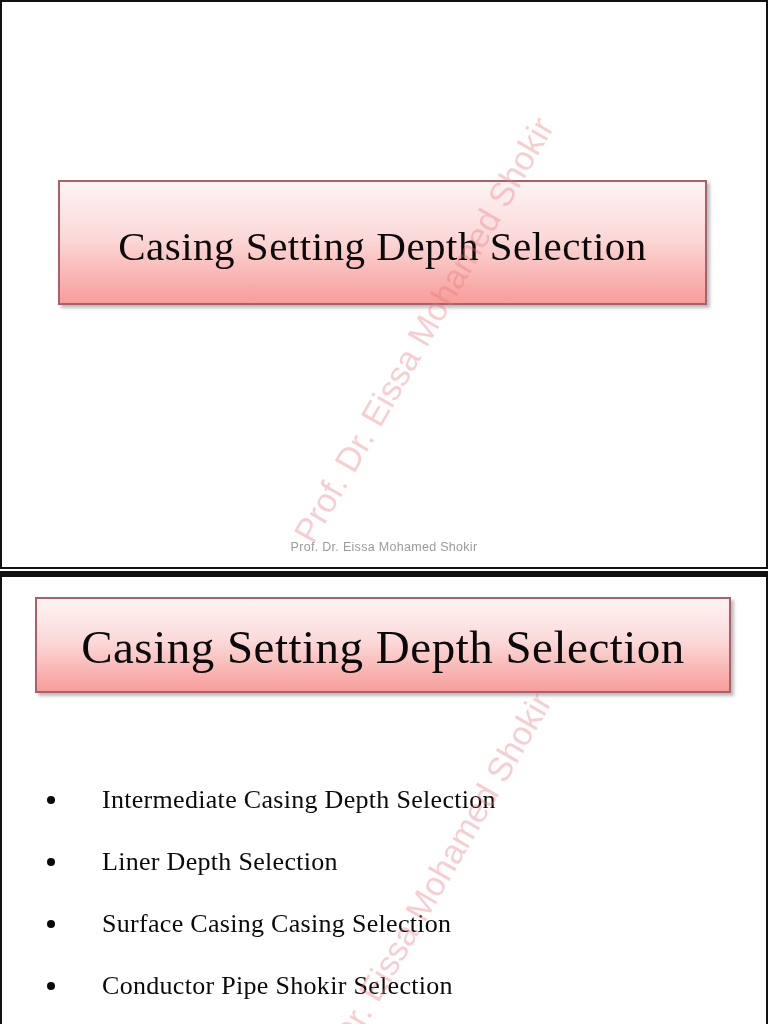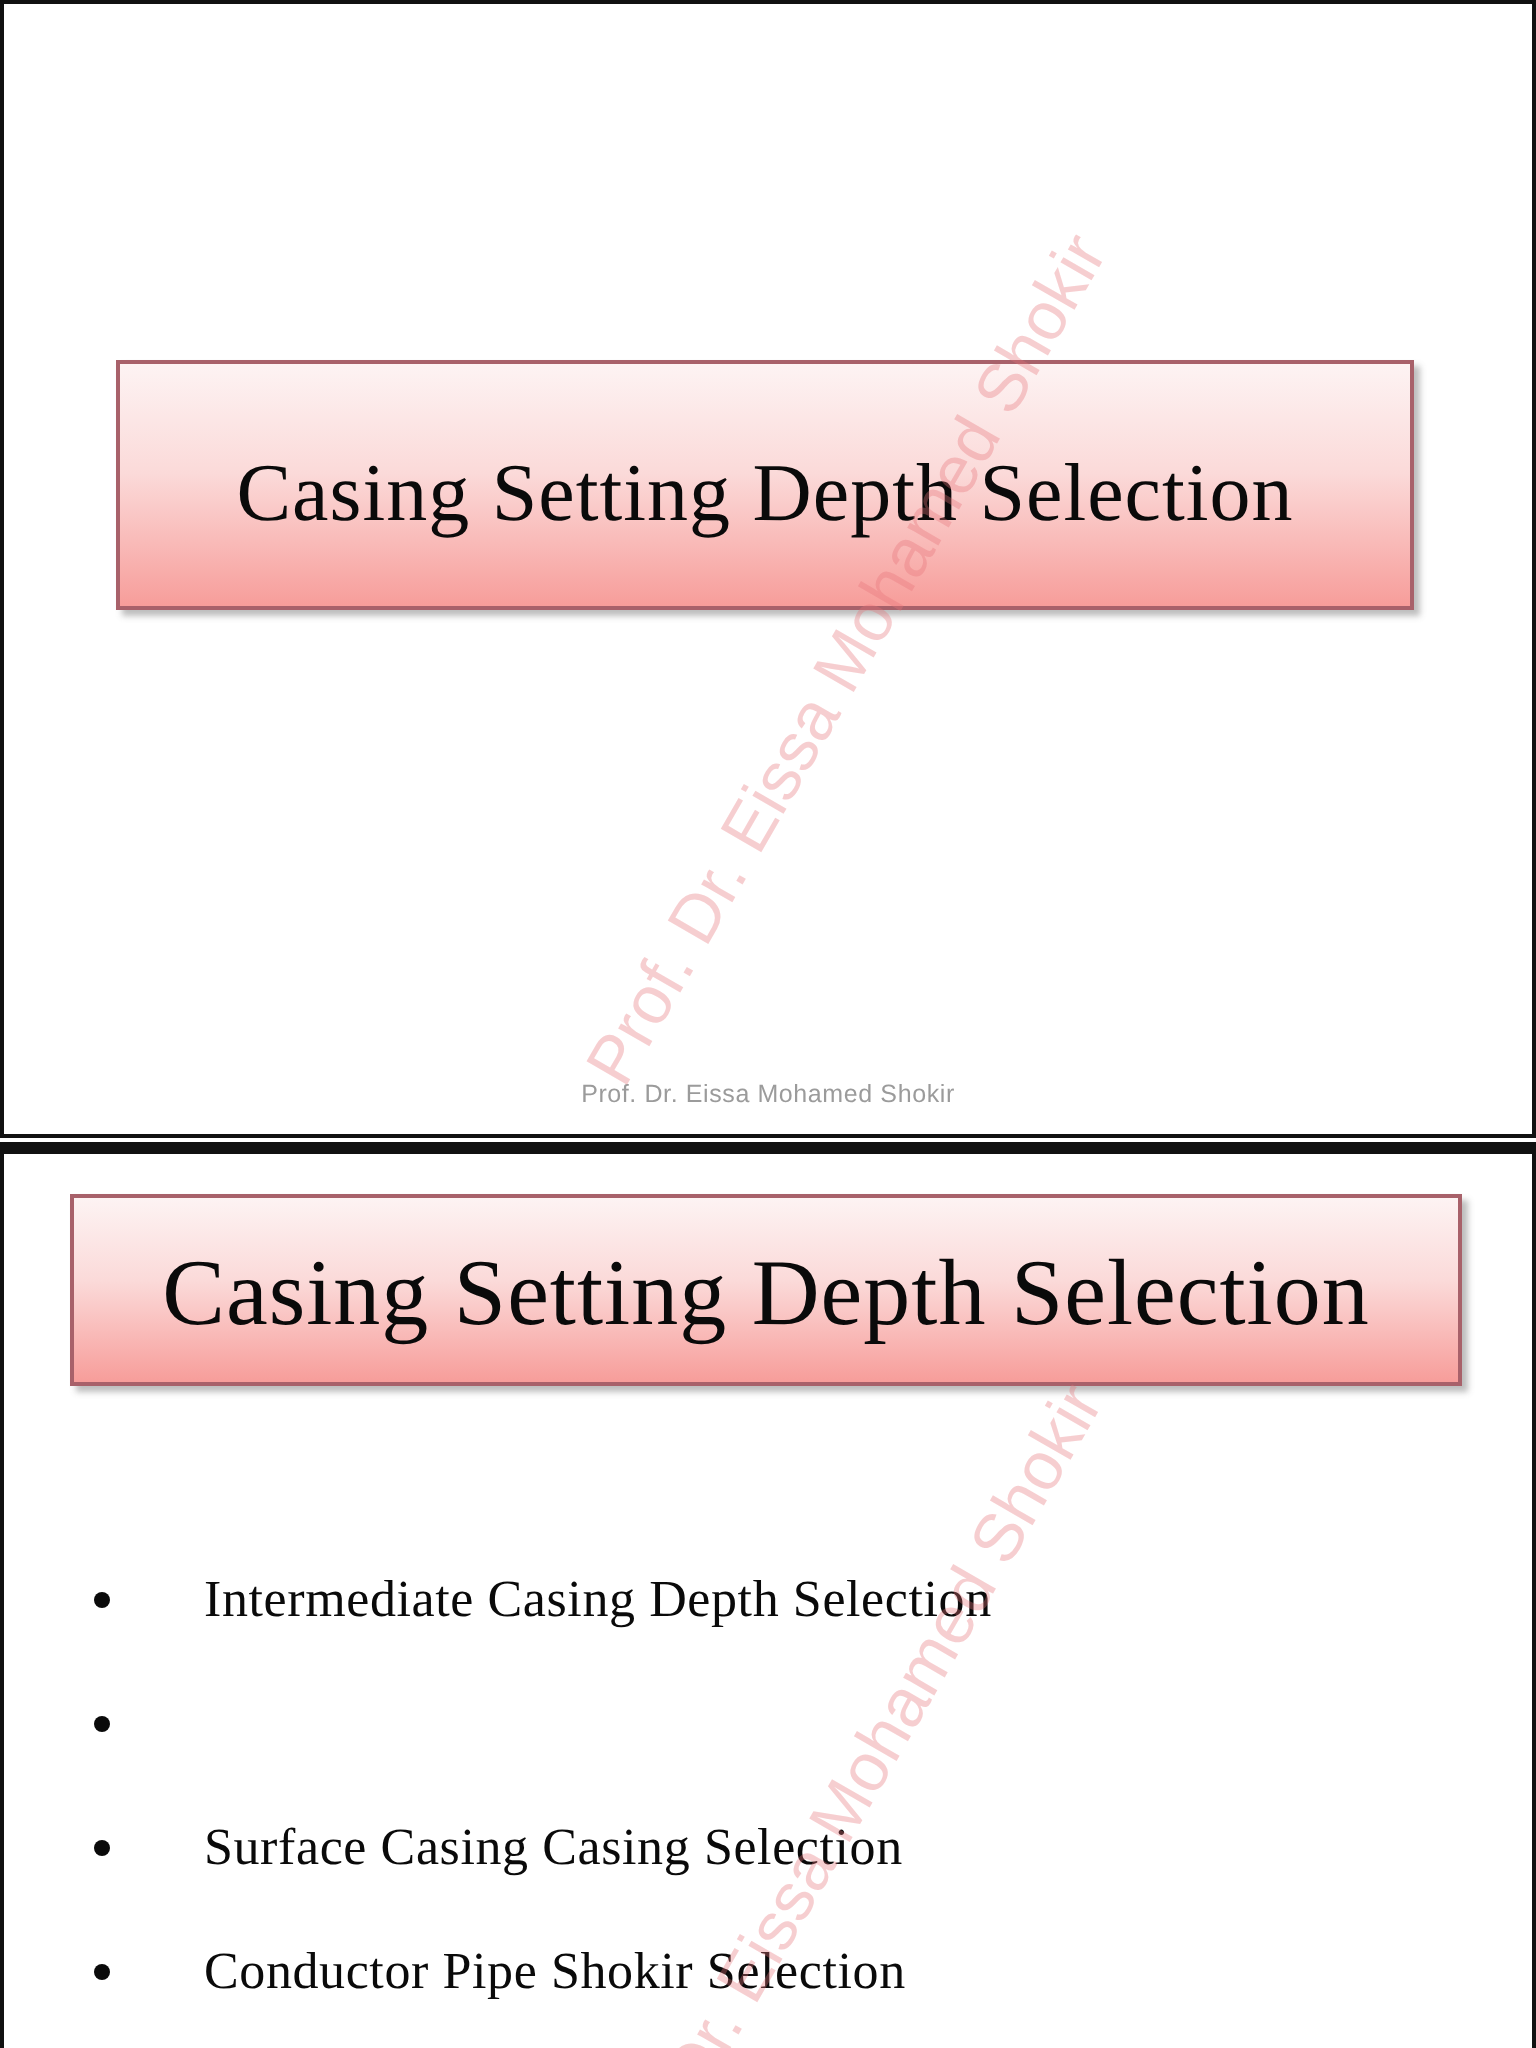--- a/index.html
+++ b/index.html
@@ -133,20 +133,21 @@
     <div class="title-box tb2">
       <h1 class="slide-title">Casing Setting Depth Selection</h1>
     </div>
     <ul class="bullets">
       <li>
         <span class="bullet-dot"></span>
         <span>Intermediate Casing Depth Selection</span>
       </li>
       <li>
         <span class="bullet-dot"></span>
+        <span>Liner Depth Selection</span>
       </li>
       <li>
         <span class="bullet-dot"></span>
         <span>Surface Casing Casing Selection</span>
       </li>
       <li>
         <span class="bullet-dot"></span>
         <span>Conductor Pipe Shokir Selection</span>
       </li>
     </ul>

